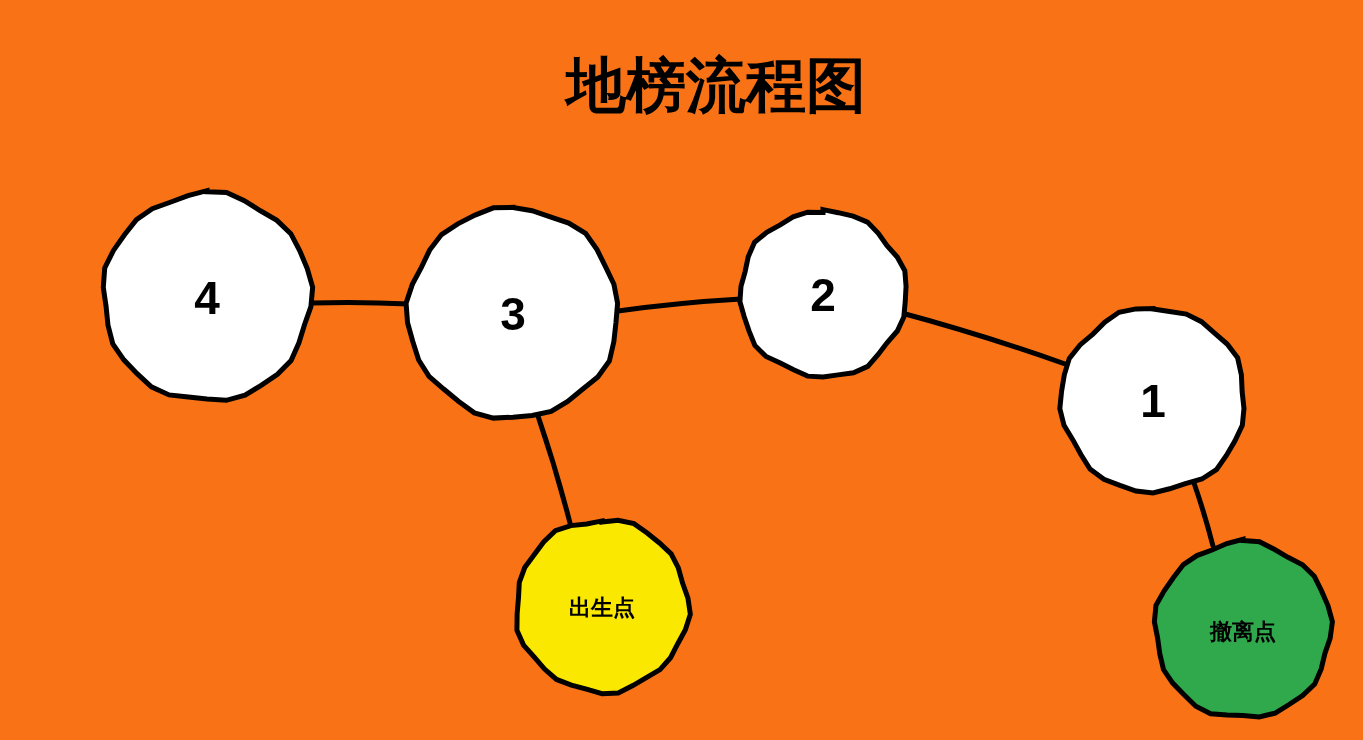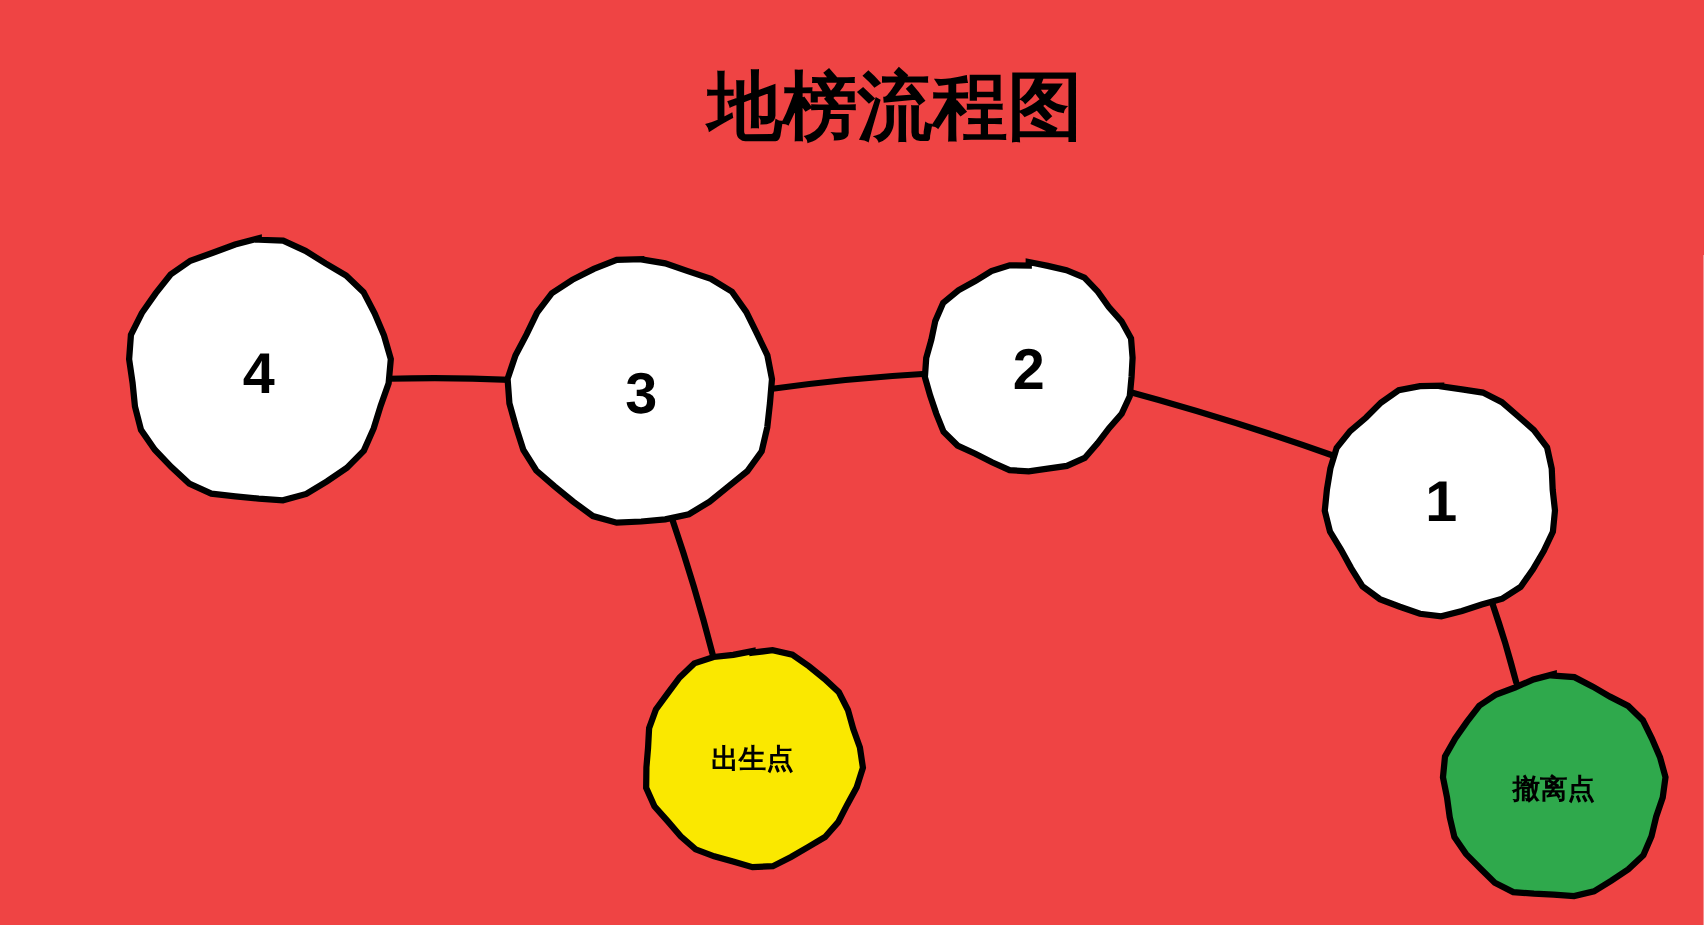--- a/index.html
+++ b/index.html
@@ -10,21 +10,21 @@
   body {
     width: 1363px;
     height: 740px;
     overflow: hidden;
     font-family: "Liberation Sans", "DejaVu Sans", sans-serif;
   }
   #canvas {
     position: relative;
     width: 1363px;
     height: 740px;
-    background: #ef4444;
+    background: #f97316;
   }
   #diagram-svg {
     position: absolute;
     left: 0;
     top: 0;
     width: 1363px;
     height: 740px;
   }
   .diagram-title {
     font-family: "Liberation Sans", "DejaVu Sans", sans-serif;

